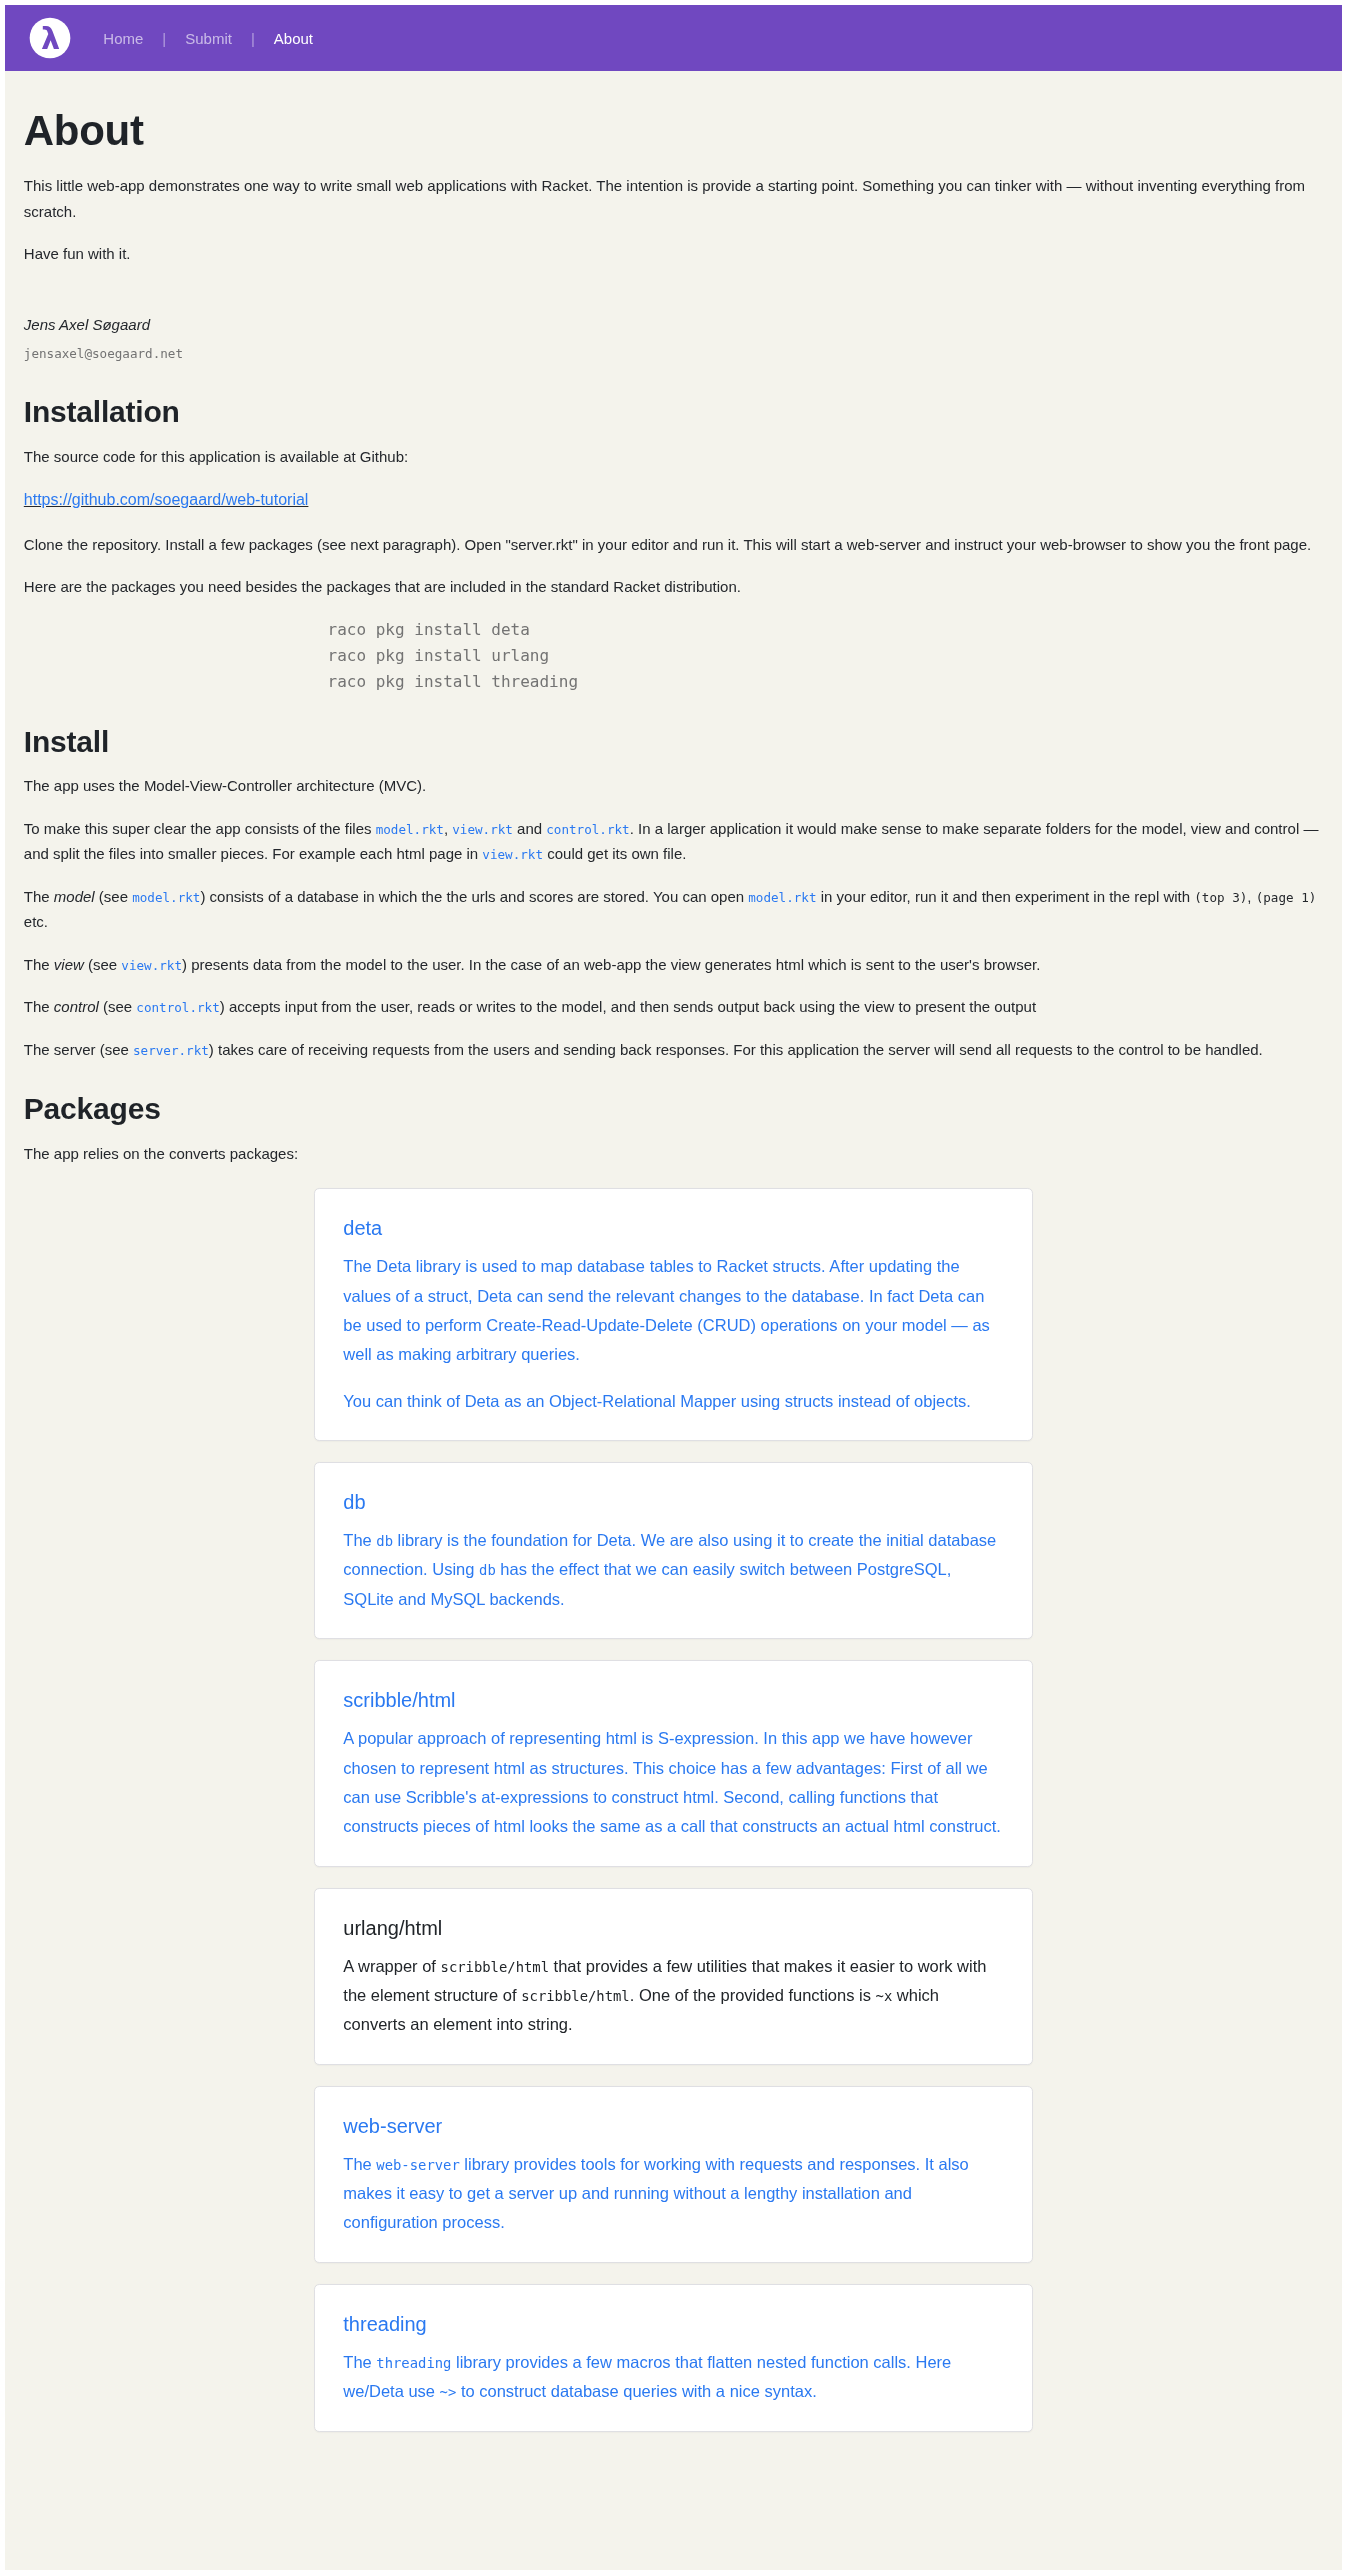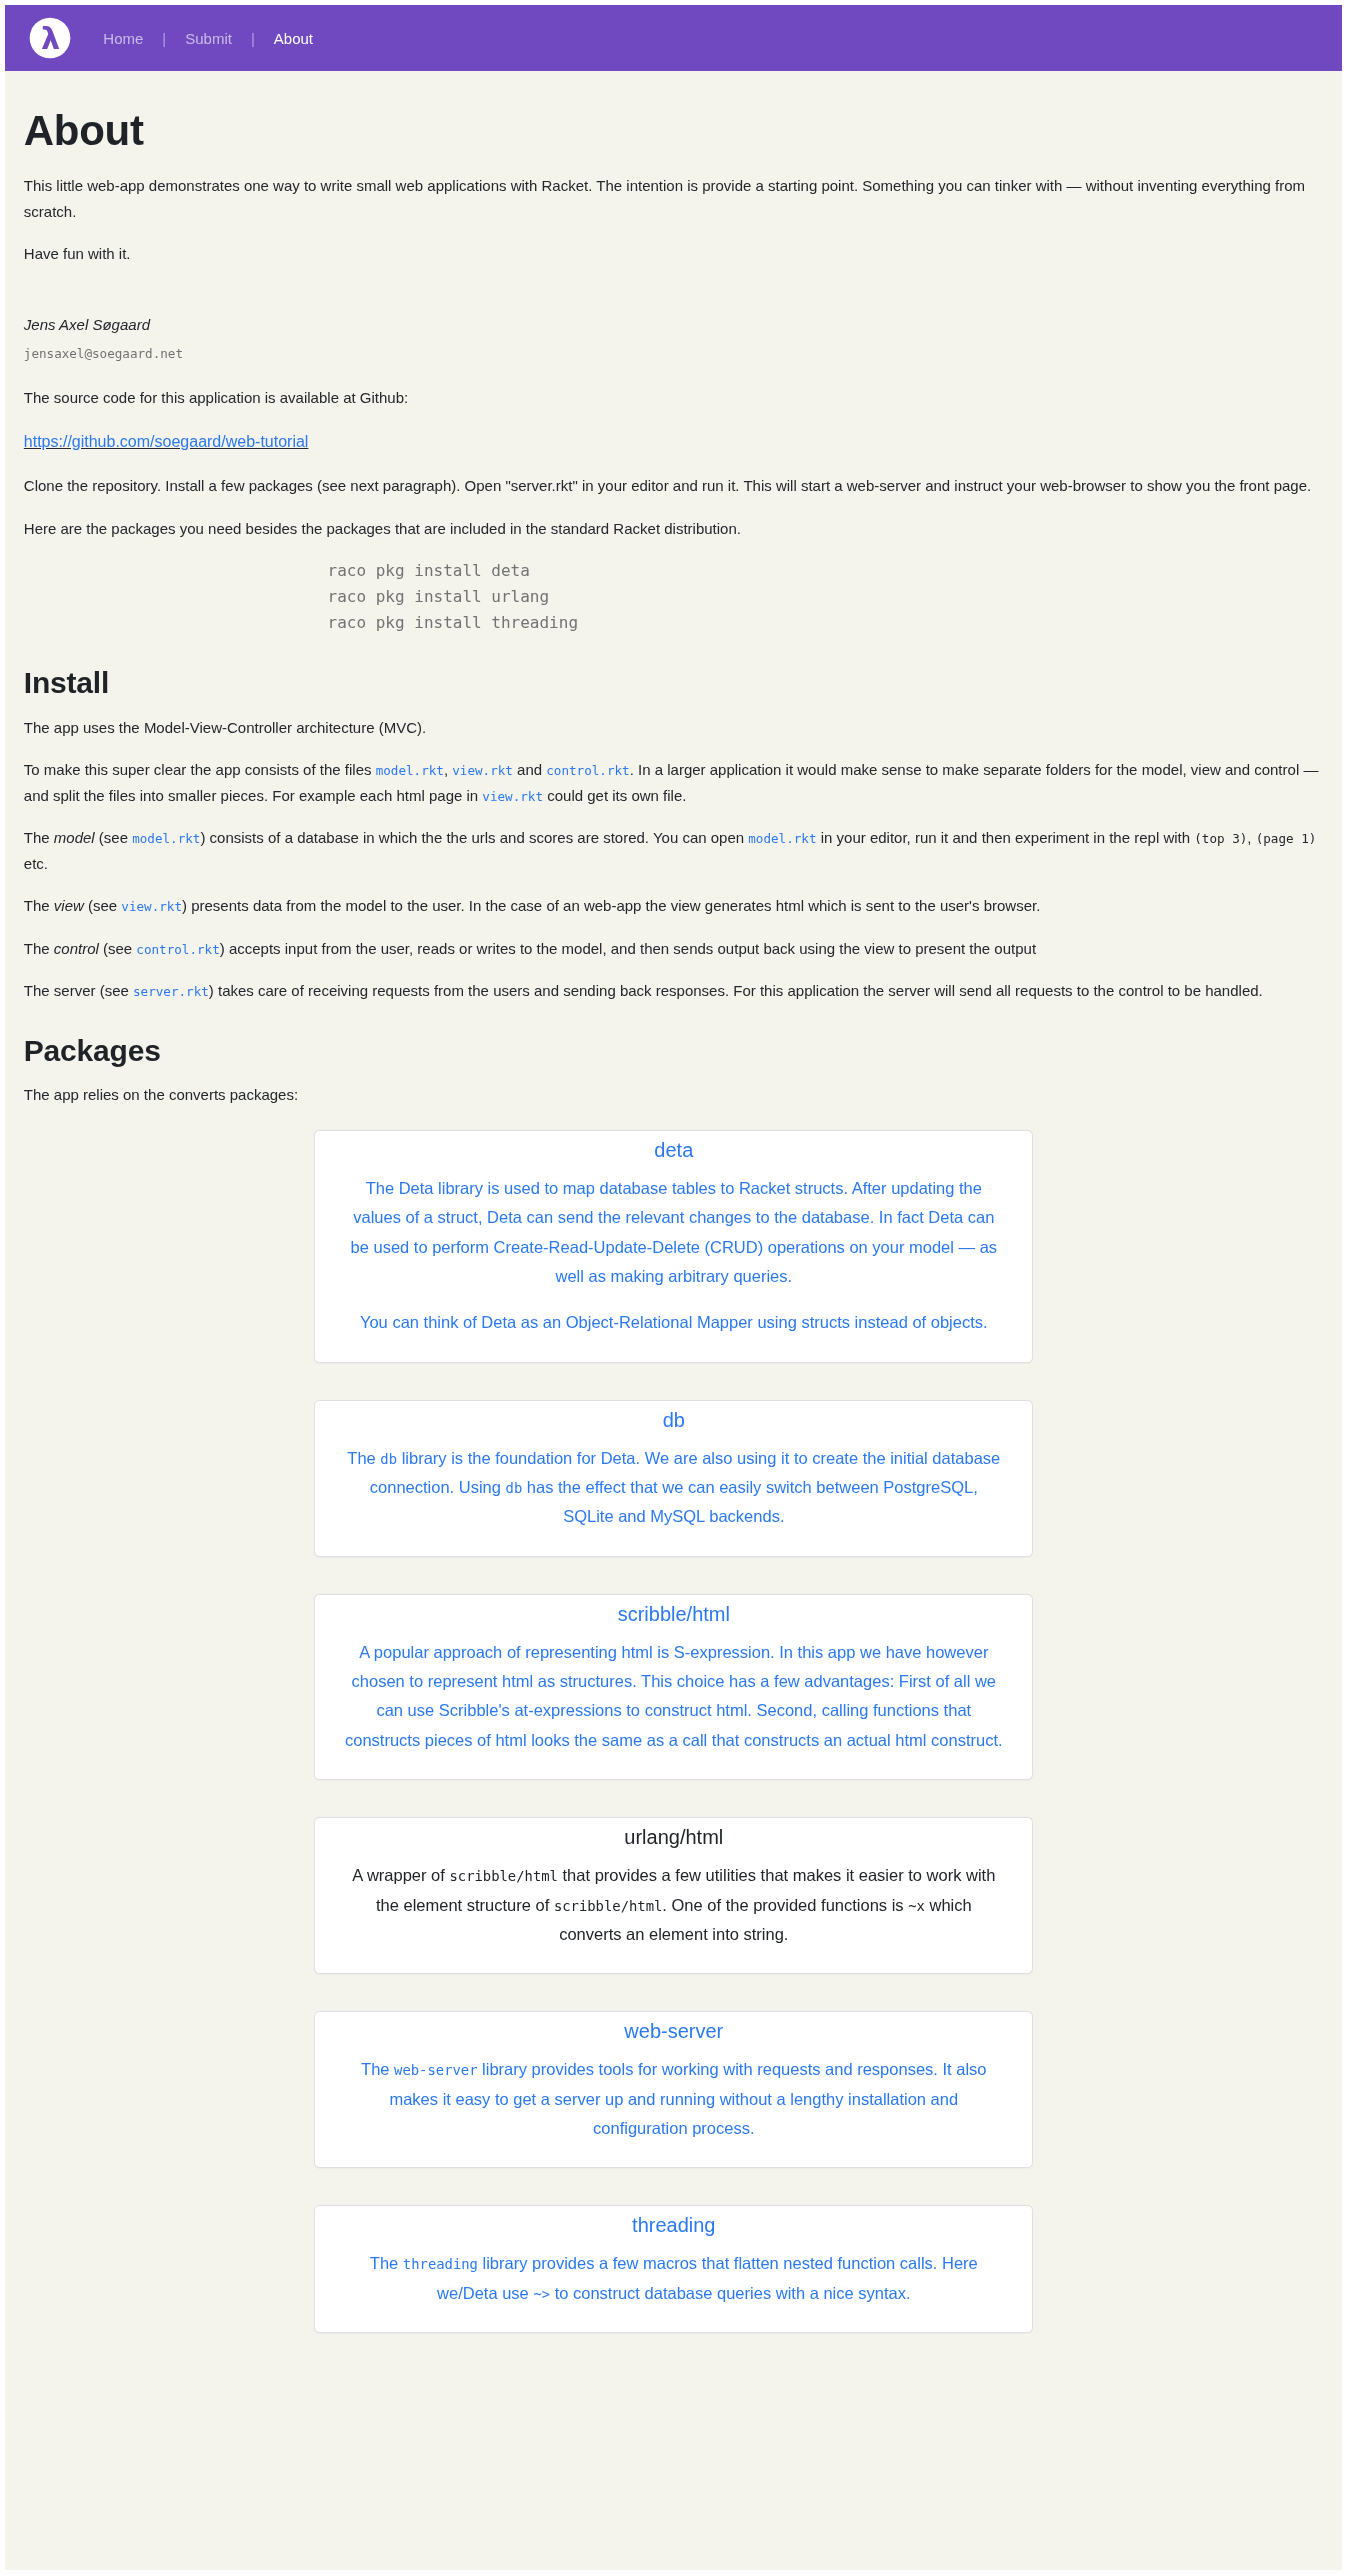--- a/index.html
+++ b/index.html
@@ -48,28 +48,27 @@
     color: #737373; white-space: pre;
   }
 
   code { font-family: "DejaVu Sans Mono", monospace; font-size: 0.84em; }
   a.code-link { color: #2a79f1; text-decoration: none; }
   em { font-style: italic; }
 
   
   .cards { padding-top: 5.3px; }
   article.card {
-    width: 719px; margin: 0 auto 37px;
+    width: 719px; margin: 0 auto 21px;
     background: #ffffff;
     border: 0.7px solid #dfdfe3;
     border-radius: 5.3px;
-    padding: 4px 28px 24px;
+    padding: 24px 28px 24px;
     box-sizing: border-box;
     box-shadow: 0 0.7px 1.3px rgba(0,0,0,0.03);
-    text-align: center;
   }
   .card-title { font-size: 20px; font-weight: 500; margin: 4px 0 12px; }
   article.card p { font-size: 16.5px; line-height: 1.78; margin: 0 0 17px; }
   article.card p:last-child { margin-bottom: 0; }
   .blue { color: #2a79f1; }
   .dark { color: #212529; }
 </style>
 </head>
 <body>
 
@@ -96,20 +95,21 @@
     <h1 class="page-title">About</h1>
 
     <p class="body-p">This little web-app demonstrates one way to write small web applications with Racket. The intention is provide a starting point. Something you can tinker with — without inventing everything from scratch.</p>
 
     <div class="sig">
       <div class="line">Have fun with it.</div>
       <div class="line author">Jens Axel Søgaard</div>
       <div class="line email">jensaxel@soegaard.net</div>
     </div>
 
+    <h2 class="section-heading">Installation</h2>
 
     <p class="body-p">The source code for this application is available at Github:</p>
 
     <p class="center-block">
       <a href="#" class="lnk">https://github.com/soegaard/web-tutorial</a>
     </p>
 
     <p class="body-p">Clone the repository. Install a few packages (see next paragraph). Open "server.rkt" in your editor and run it. This will start a web-server and instruct your web-browser to show you the front page.</p>
 
     <p class="body-p">Here are the packages you need besides the packages that are included in the standard Racket distribution.</p>

